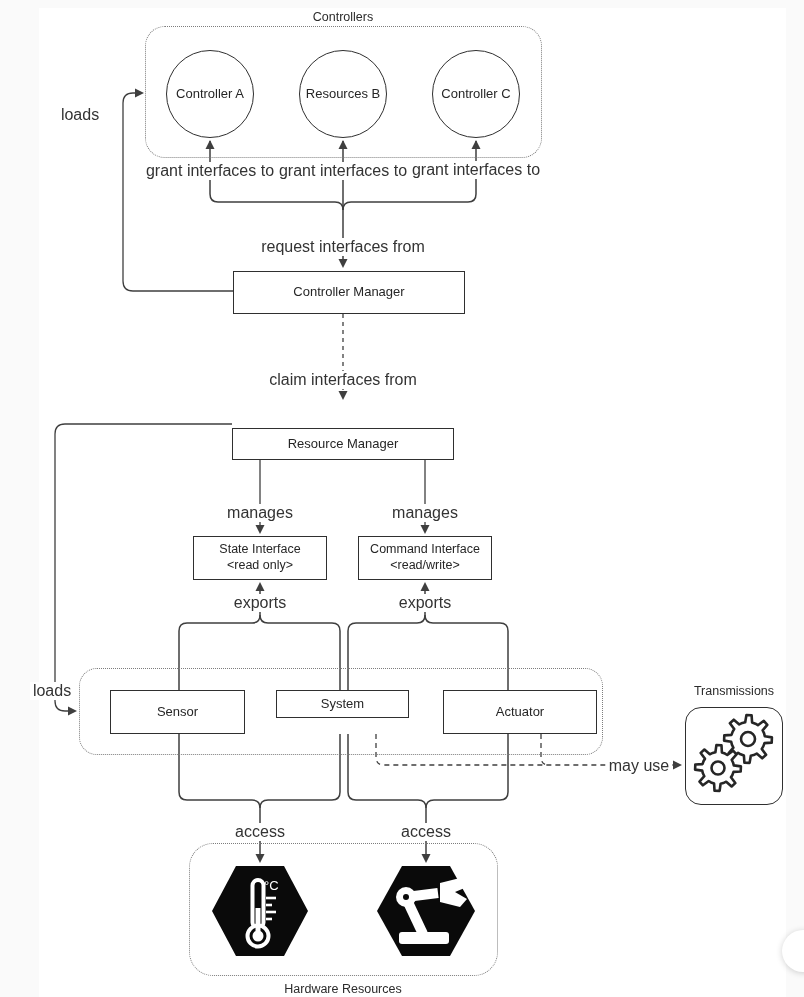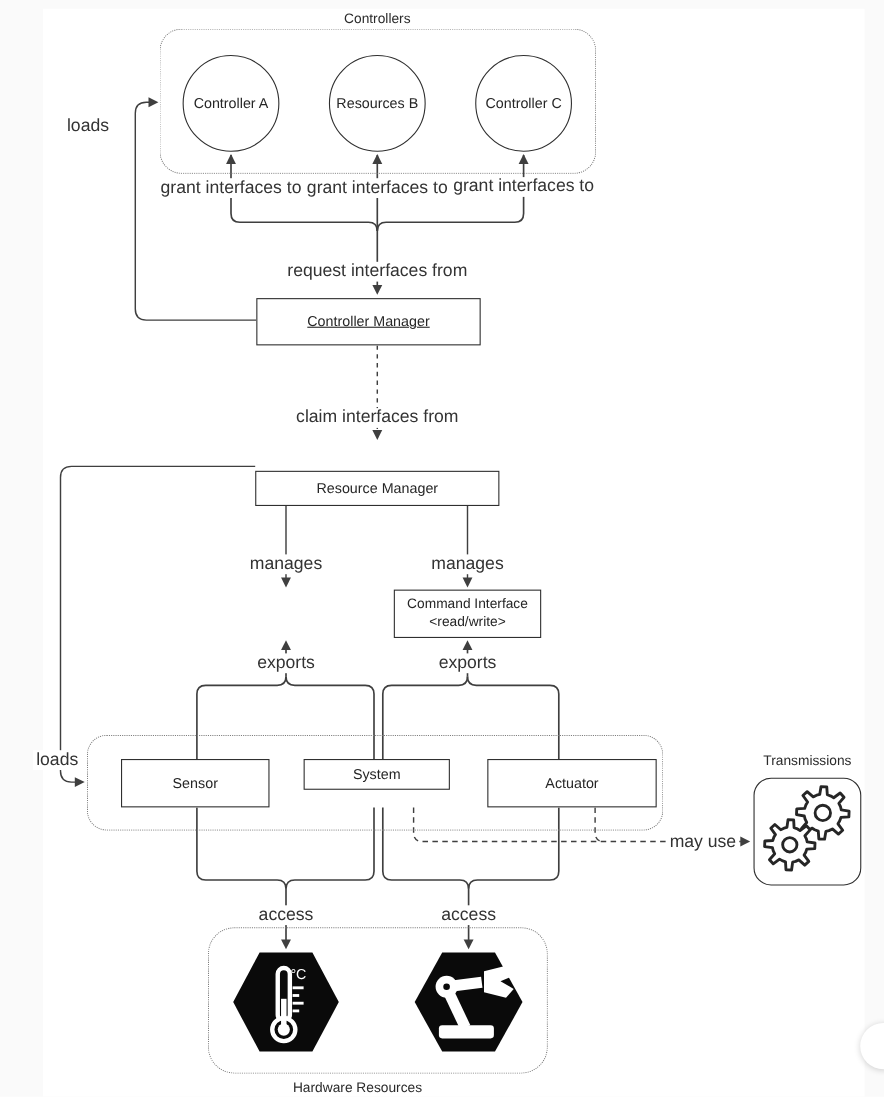--- a/index.html
+++ b/index.html
@@ -140,47 +140,51 @@
   <div class="node circle" style="left:166px;top:50px;width:88px;height:88px;">
     <span>Controller A</span>
   </div>
   <div class="node circle" style="left:299px;top:50px;width:88px;height:88px;">
     <span>Resources B</span>
   </div>
   <div class="node circle" style="left:432px;top:50px;width:88px;height:88px;">
     <span>Controller C</span>
   </div>
 
-  <div class="node" style="left:233px;top:271px;width:204px;height:43px;text-decoration:underline;">
+  <div class="node" style="left:233px;top:271px;width:232px;height:43px;">
     <span>Controller Manager</span>
   </div>
   <div class="node" style="left:232px;top:404px;width:222px;height:32px;margin-top:24px;">
     <span>Resource Manager</span>
   </div>
 
+  <div class="node sub" style="left:193px;top:536px;width:134px;height:44px;">
+    <span>State Interface</span>
+    <span>&lt;read only&gt;</span>
+  </div>
   <div class="node sub" style="left:358px;top:536px;width:134px;height:44px;">
     <span>Command Interface</span>
     <span>&lt;read/write&gt;</span>
   </div>
 
   <div class="node" style="left:110px;top:690px;width:135px;height:44px;">
     <span>Sensor</span>
   </div>
   <div class="node" style="left:276px;top:690px;width:133px;height:28px;">
     <span>System</span>
   </div>
   <div class="node" style="left:443px;top:690px;width:154px;height:44px;">
     <span>Actuator</span>
   </div>
 
   <div class="node rounded" style="left:685px;top:707px;width:98px;height:98px;background:transparent;"></div>
 
   <div class="lbl title" style="left:343px;top:17px;">Controllers</div>
   <div class="lbl title" style="left:734px;top:691px;">Transmissions</div>
-  <div class="lbl title" style="left:325px;top:989px;">Hardware Resources</div>
+  <div class="lbl title" style="left:343px;top:989px;">Hardware Resources</div>
 
   <div class="lbl" style="left:210px;top:171px;">grant interfaces to</div>
   <div class="lbl" style="left:343px;top:171px;">grant interfaces to</div>
   <div class="lbl" style="left:476px;top:170px;">grant interfaces to</div>
   <div class="lbl" style="left:80px;top:115px;">loads</div>
   <div class="lbl" style="left:343px;top:247px;">request interfaces from</div>
   <div class="lbl" style="left:343px;top:380px;">claim interfaces from</div>
   <div class="lbl" style="left:260px;top:513px;">manages</div>
   <div class="lbl" style="left:425px;top:513px;">manages</div>
   <div class="lbl" style="left:260px;top:603px;">exports</div>

